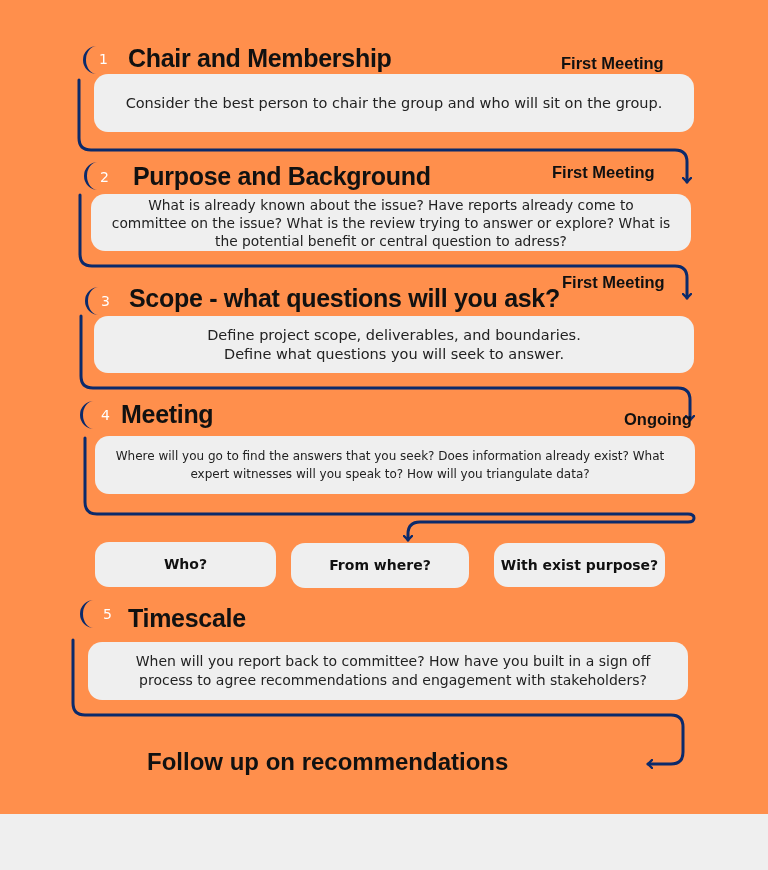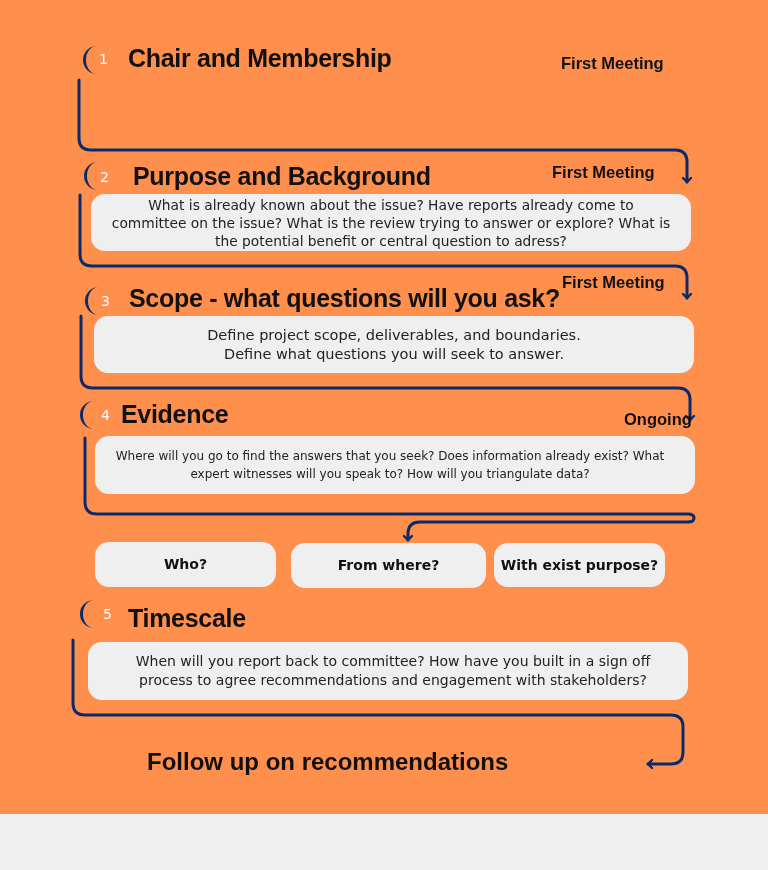--- a/index.html
+++ b/index.html
@@ -47,41 +47,42 @@
       <path d="M98,162 A14,14 0 1 0 98,190 A11,14 0 0 1 98,162 Z"></path>
       <path d="M99,287 A14,14 0 1 0 99,315 A11,14 0 0 1 99,287 Z"></path>
       <path d="M94,401 A14,14 0 1 0 94,429 A11,14 0 0 1 94,401 Z"></path>
       <path d="M94,600 A14,14 0 1 0 94,628 A11,14 0 0 1 94,600 Z"></path>
     </g>
   </svg>
 
   <span class="num" style="left:99px;top:51px;">1</span>
   <div class="heading" style="left:128px;top:44px;">Chair and Membership</div>
   <div class="tag" style="left:561px;top:54px;">First Meeting</div>
+  <div class="card" style="left:94px;top:74px;width:600px;height:58px;">Consider the best person to chair the group and who will sit on the group.</div>
 
   <span class="num" style="left:100px;top:169px;">2</span>
   <div class="heading" style="left:133px;top:162px;">Purpose and Background</div>
   <div class="tag" style="left:552px;top:163px;">First Meeting</div>
   <div class="card" style="left:91px;top:194px;width:600px;height:57px;font-size:13.8px;line-height:18px;">What is already known about the issue? Have reports already come to committee on the issue? What is the review trying to answer or explore? What is the potential benefit or central question to adress?</div>
 
   <span class="num" style="left:101px;top:293px;">3</span>
   <div class="heading" style="left:129px;top:284px;">Scope - what questions will you ask?</div>
   <div class="tag" style="left:562px;top:273px;">First Meeting</div>
   <div class="card" style="left:94px;top:316px;width:600px;height:57px;flex-direction:column;">
     <span>Define project scope, deliverables, and boundaries.</span>
     <span>Define what questions you will seek to answer.</span>
   </div>
 
   <span class="num" style="left:101px;top:407px;">4</span>
-  <div class="heading" style="left:121px;top:400px;">Evidence</div>
+  <div class="heading" style="left:121px;top:400px;">Meeting</div>
   <div class="tag" style="left:601px;top:410px;margin-left:23px;">Ongoing</div>
   <div class="card" style="left:95px;top:436px;width:600px;height:58px;font-size:12px;line-height:18.5px;padding-left:8px;">Where will you go to find the answers that you seek? Does information already exist? What expert witnesses will you speak to? How will you triangulate data?</div>
 
   <div class="card small" style="left:95px;top:542px;width:181px;height:45px;">Who?</div>
-  <div class="card small" style="left:291px;top:543px;width:195px;height:45px;">From where?</div>
+  <div class="card small" style="left:291px;top:543px;width:178px;height:45px;">From where?</div>
   <div class="card small" style="left:494px;top:543px;width:171px;height:44px;padding:0 6px;">With exist purpose?</div>
 
   <span class="num" style="left:103px;top:606px;">5</span>
   <div class="heading" style="left:128px;top:604px;">Timescale</div>
   <div class="card" style="left:88px;top:642px;width:600px;height:58px;font-size:14px;line-height:19px;padding-left:28px;">When will you report back to committee? How have you built in a sign off process to agree recommendations and engagement with stakeholders?</div>
 
   <div class="footer" style="left:147px;top:748px;">Follow up on recommendations</div>
 </div>
 
 </body></html>

